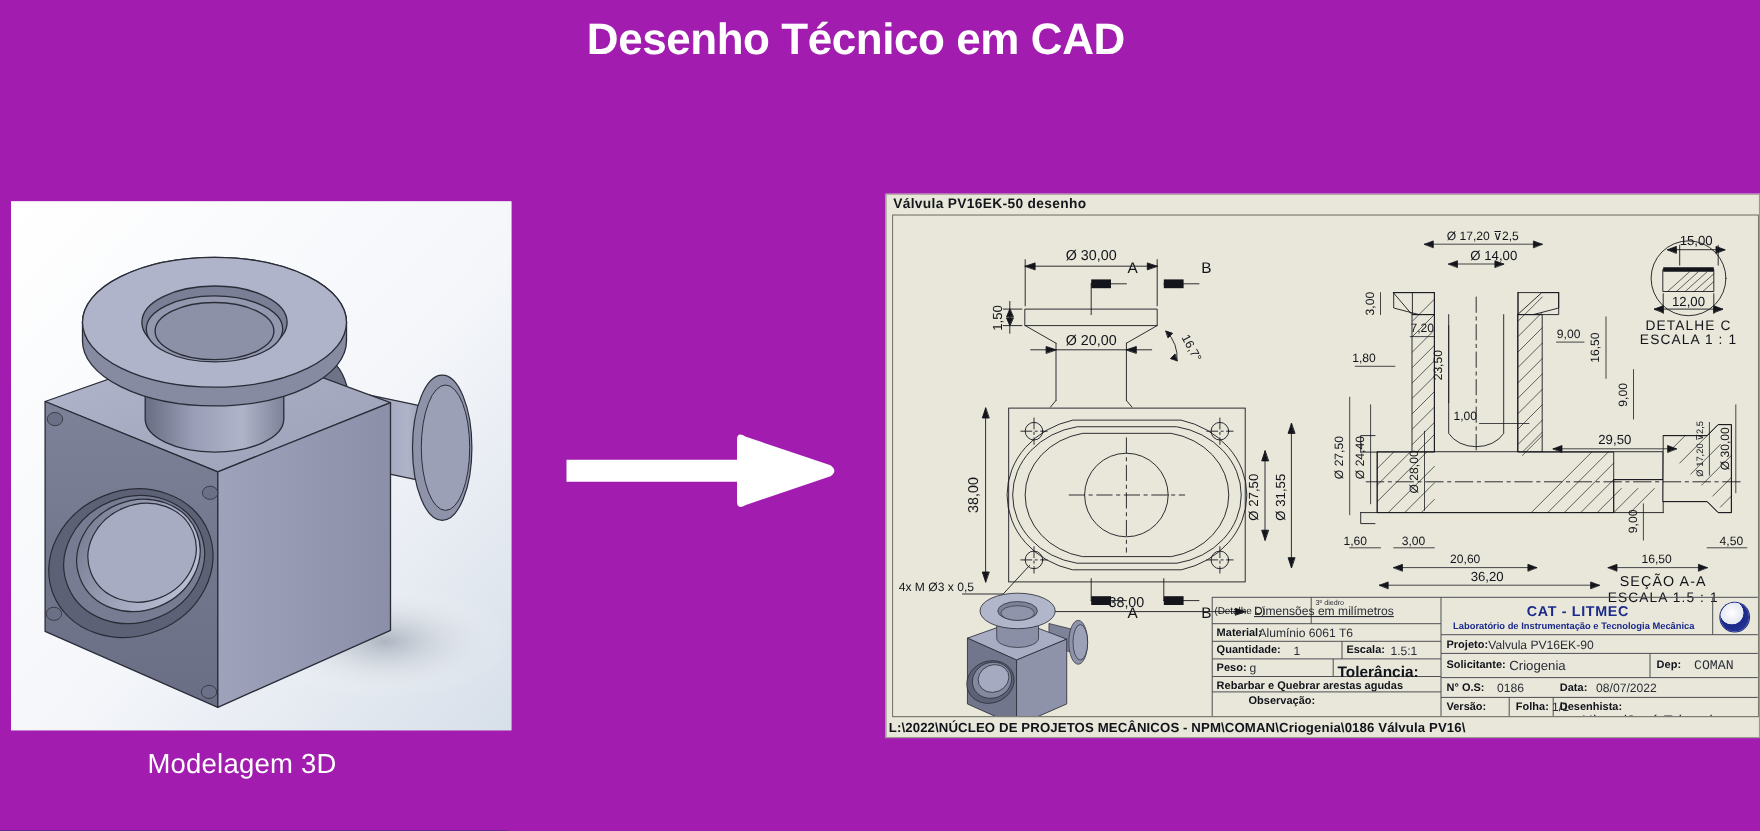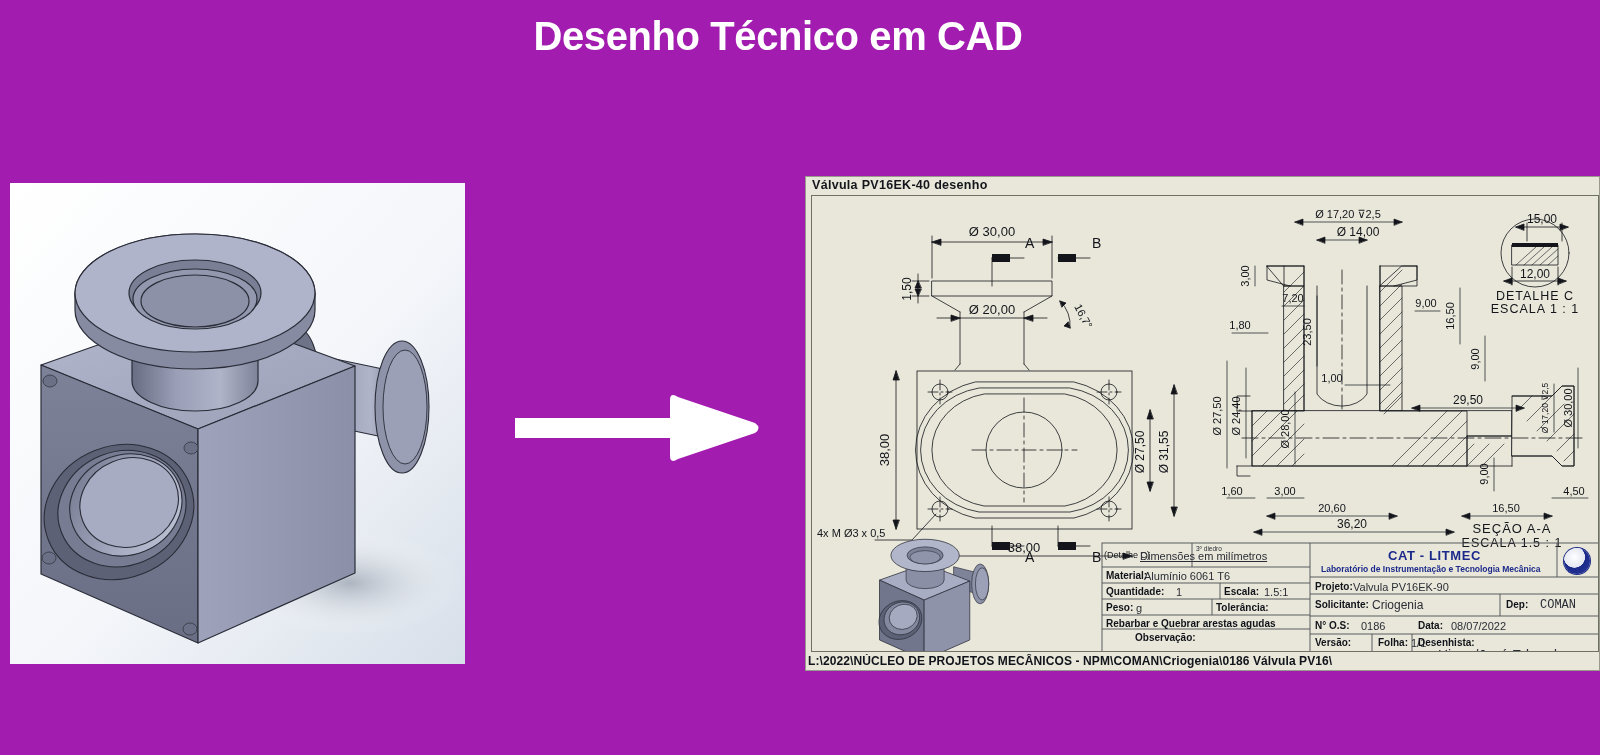--- a/index.html
+++ b/index.html
@@ -149,30 +149,31 @@
         <path d="M65,110 L65,127 A120,59 0 0 0 305,127 L305,110 Z" fill="#878ba2"></path>
         <ellipse cx="185" cy="110" rx="120" ry="59" fill="#b0b4ca"></ellipse>
 
         <ellipse cx="185" cy="110" rx="66" ry="33" fill="#7b7f95"></ellipse>
         <ellipse cx="185" cy="116" rx="62" ry="30" fill="#9498ae"></ellipse>
         <ellipse cx="185" cy="118" rx="54" ry="26" fill="#8d91a8"></ellipse>
       </g>
     </svg>
   </div>
 
+  <div class="caption caption-left">Modelagem 3D</div>
 
   <div class="arrow-wrap">
     <svg width="250" height="72" viewBox="0 0 250 72">
       <path d="M3,26 L158,26 L158,8 Q158,0 166,5 L243,31 Q250,36 243,41 L166,67 Q158,72 158,64 L158,46 L3,46 Z" fill="#ffffff"></path>
     </svg>
   </div>
 
   <div class="cad-window">
 
-    <div class="cad-titlebar">Válvula PV16EK-40 desenho</div>
+    <div class="cad-titlebar">Válvula PV16EK-50 desenho</div>
 
     <div class="cad-sheet">
       <svg class="cad-svg" width="788" height="457" viewBox="0 0 788 457" font-family="Liberation Sans, sans-serif" fill="none" stroke="#13151b" stroke-width="0.85">
         <rect x="0" y="0" width="788" height="457" fill="#e9e7da" stroke="none"></rect>
 
         <g stroke="#13151b" stroke-width="0.8" fill="none" stroke-linecap="round">
 
         <path d="M120,85 L240,85 L240,100 L120,100 Z"></path>
 
         <path d="M120,100 L148,116 M240,100 L212,116"></path>
@@ -476,21 +477,21 @@
         <div class="tb tb-b" style="left:294px;top:374px;font-size:10px;">Material:</div>
         <div class="tb tb-hand" style="left:332px;top:374px;font-size:11px;">Alumínio 6061 T6</div>
 
         <div class="tb tb-b" style="left:294px;top:390px;font-size:10px;">Quantidade:</div>
         <div class="tb tb-hand" style="left:364px;top:390px;font-size:11px;">1</div>
         <div class="tb tb-b" style="left:412px;top:390px;font-size:10px;">Escala:</div>
         <div class="tb tb-hand" style="left:452px;top:390px;font-size:11px;">1.5:1</div>
 
         <div class="tb tb-b" style="left:294px;top:406px;font-size:10px;">Peso:</div>
         <div class="tb tb-hand" style="left:324px;top:406px;font-size:11px;">g</div>
-        <div class="tb tb-b" style="left:404px;top:406px;font-size:10px;">Tolerância:</div>
+        <div class="tb tb-b" style="left:404px;top:406px;font-size:14px;">Tolerância:</div>
 
         <div class="tb tb-b" style="left:294px;top:422px;font-size:10px;">Rebarbar e Quebrar arestas agudas</div>
         <div class="tb tb-b" style="left:294px;top:436px;font-size:10px;margin-left:29px;">Observação:</div>
 
         <div class="tb tb-blue" style="left:576px;top:352px;font-size:13px;letter-spacing:0.6px;">CAT - LITMEC</div>
         <div class="tb tb-b" style="left:509px;top:368px;font-size:8.5px;color:#1b2a8a;">Laboratório de Instrumentação e  Tecnologia Mecânica</div>
 
         <div class="tb tb-b" style="left:503px;top:385px;font-size:10px;">Projeto:</div>
         <div class="tb tb-hand" style="left:541px;top:385px;font-size:11px;">Valvula PV16EK-90</div>
 

